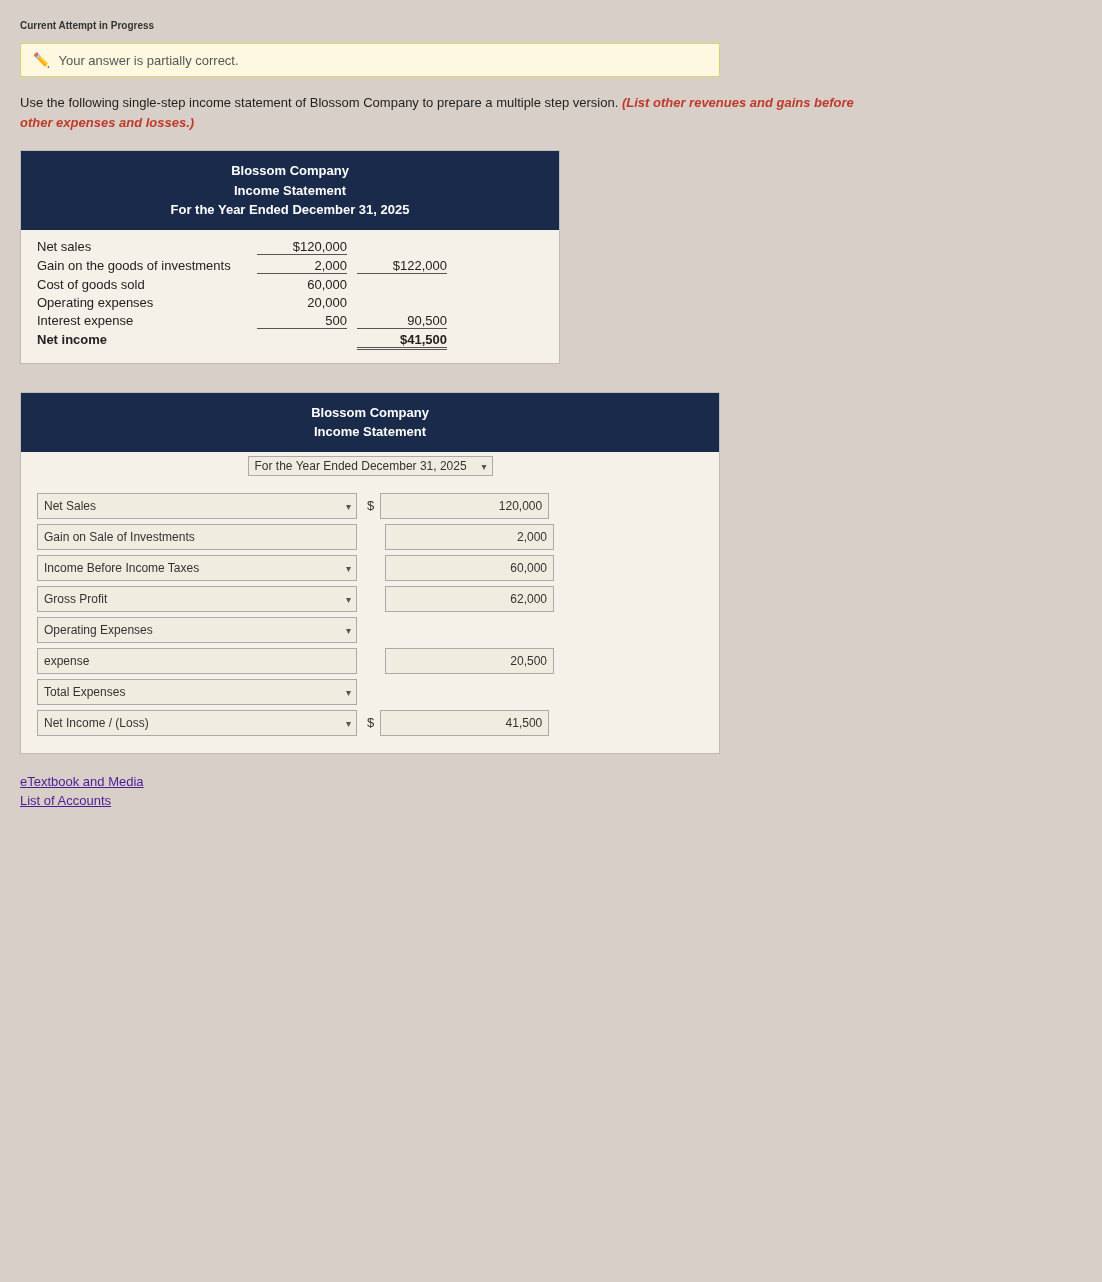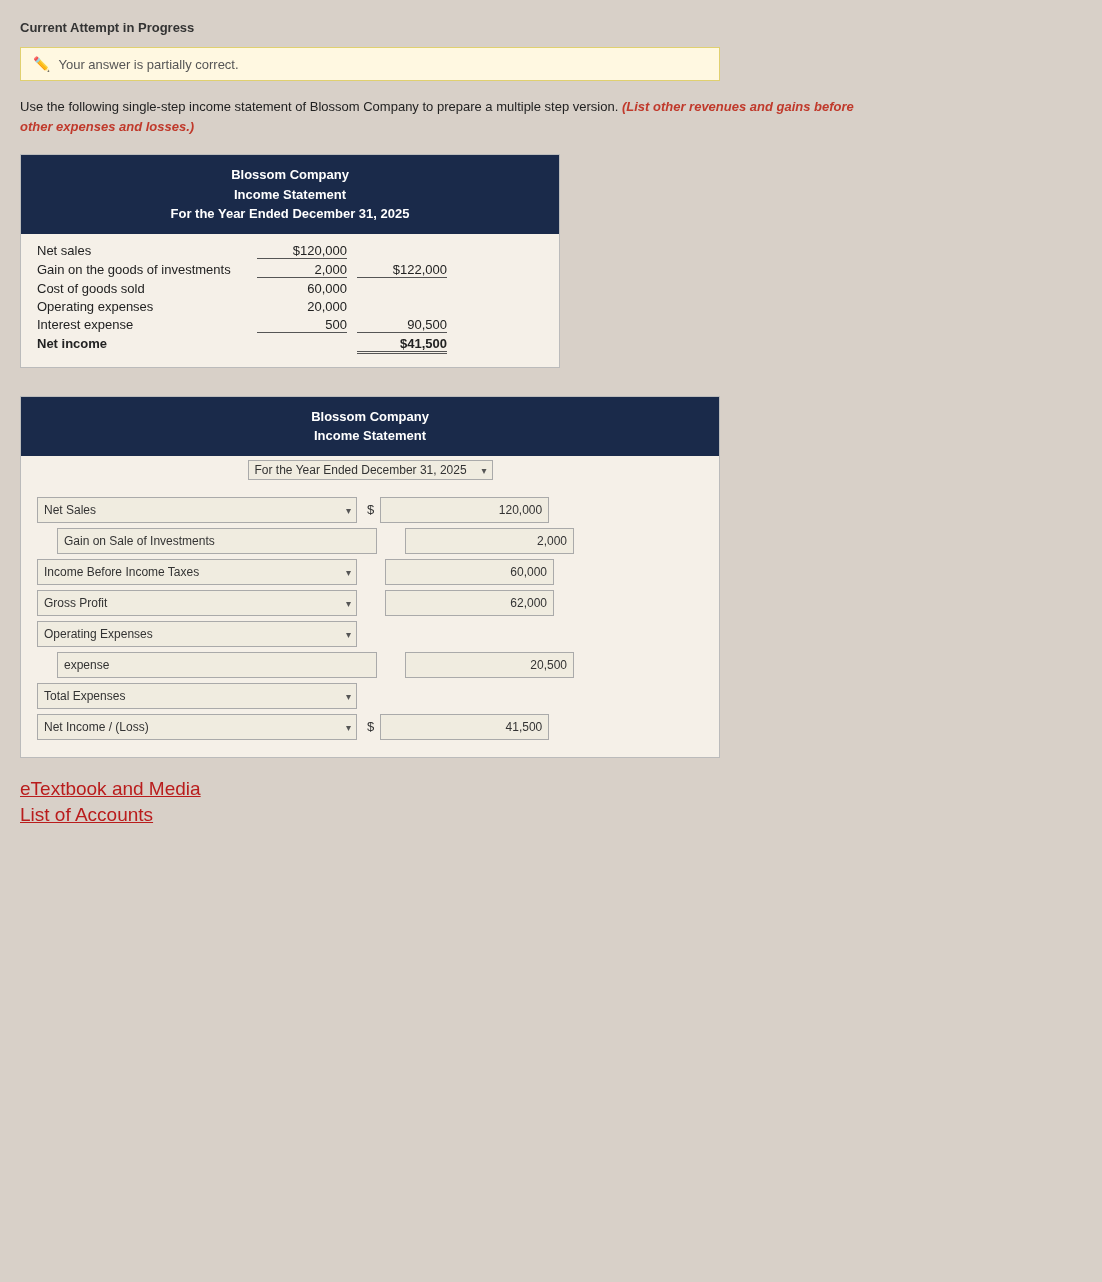--- a/index.html
+++ b/index.html
@@ -8,21 +8,21 @@
       font-size: 13px;
       background: #d8d0c8;
       padding: 20px;
       min-height: 1282px;
       width: 1102px;
     }
     .page-container {
       background: #d8d0c8;
     }
     .current-attempt {
-      font-size: 13px;
+      font-size: 10px;
       font-weight: bold;
       color: #333;
       margin-bottom: 12px;
     }
     .partial-correct-banner {
       background: #fff8e1;
       border: 1px solid #e0d070;
       padding: 8px 12px;
       margin-bottom: 16px;
       display: flex;
@@ -136,22 +136,22 @@
       height: 26px;
       border: 1px solid #aaa;
       background: #f0ece0;
       text-align: right;
       padding: 2px 6px;
       font-size: 12px;
       color: #333;
     }
 
     .footer-links {
-      font-size: 19px;
-      color: #b91c1c;
+      font-size: 13px;
+      color: #4c1d95;
       margin-top: 14px;
     }
     .footer-links div {
       margin: 4px 0;
       cursor: pointer;
       text-decoration: underline;
     }
 
     
     .header-subtitle-row {
@@ -212,21 +212,20 @@
       cursor: pointer;
     }
     .ms-plain-input {
       width: 320px;
       height: 26px;
       border: 1px solid #aaa;
       background: #f0ece0;
       padding: 2px 6px;
       font-size: 12px;
       color: #333;
-      margin-left: 20px;
     }
   </style>
 </head>
 <body>
 
 <div class="page-container">
 
   <div class="current-attempt">Current Attempt in Progress</div>
 
   <div class="partial-correct-banner">

